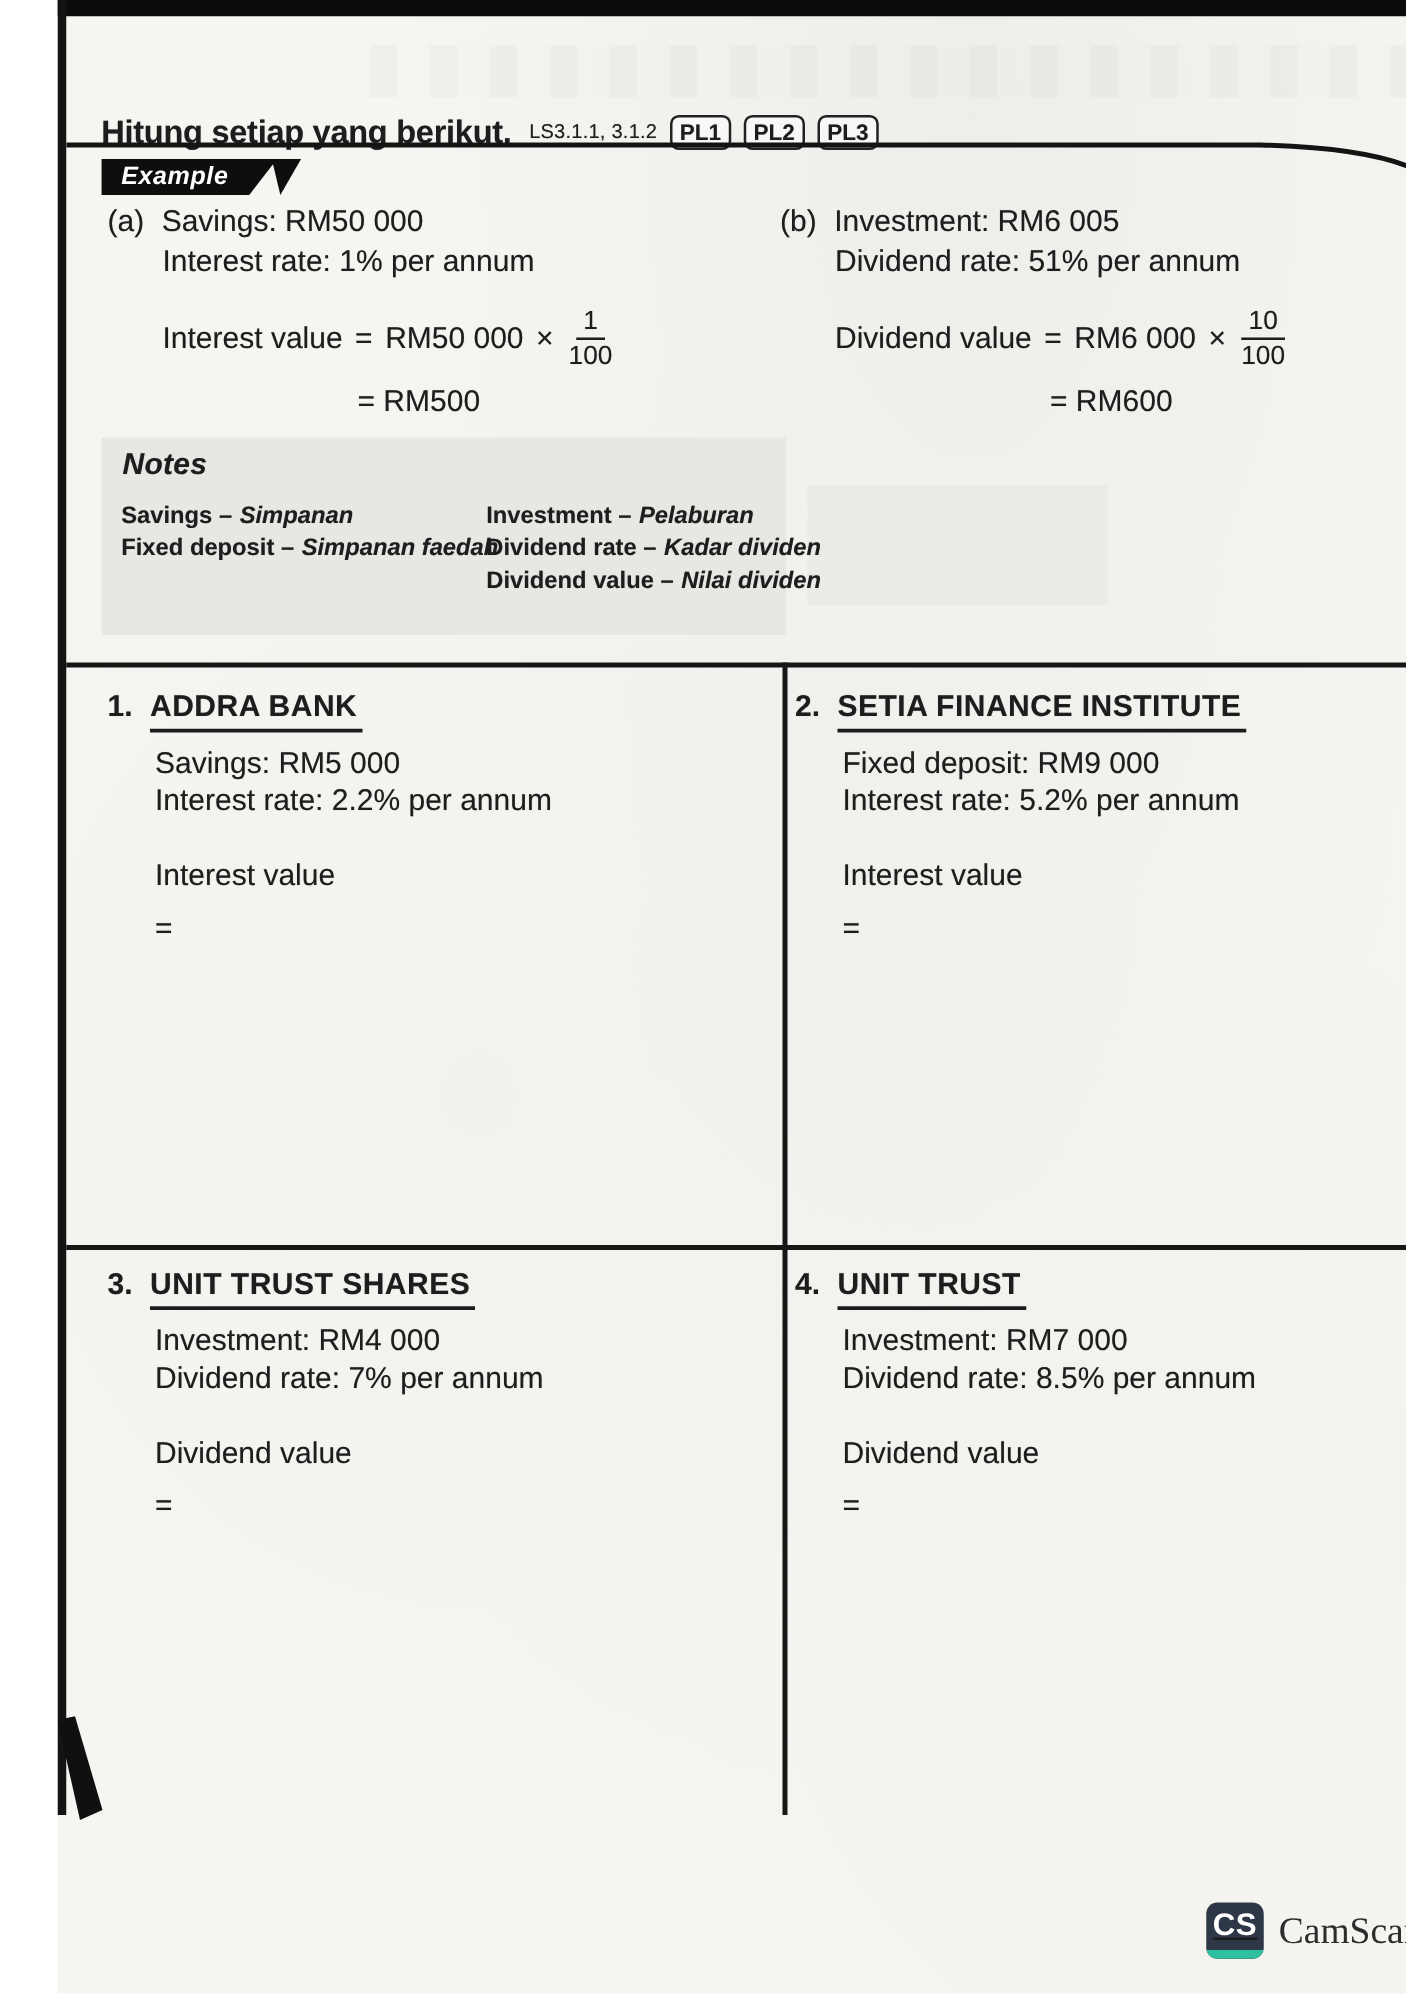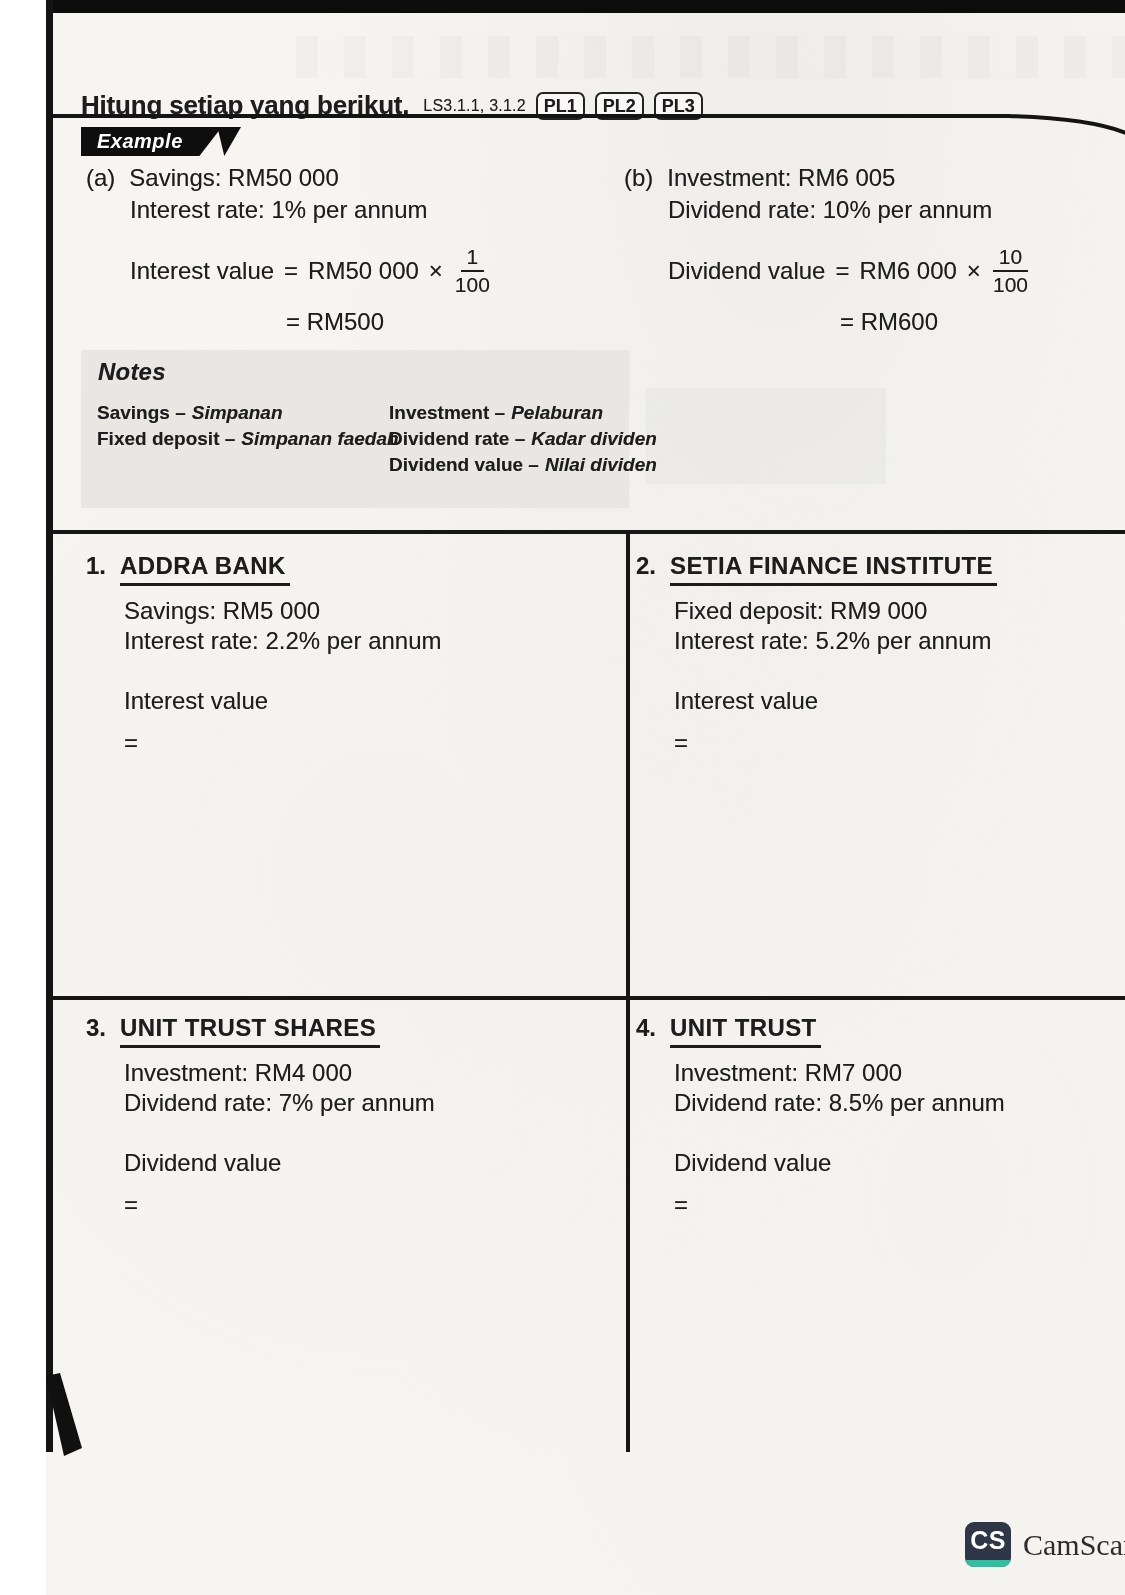--- a/index.html
+++ b/index.html
@@ -84,21 +84,21 @@
   .q-head { position:absolute; left:0; top:0; display:flex; white-space:nowrap; }
   .q-num { font-weight:600; margin-right:14px; }
   .q-title { font-weight:600; letter-spacing:0.4px; border-bottom:3px solid #1c1c1c; padding:0 4px 3px 0; }
   .q-line1 { position:absolute; left:38px; top:45px; white-space:nowrap; }
   .q-line2 { position:absolute; left:38px; top:75px; white-space:nowrap; }
   .q-prompt { position:absolute; left:38px; top:135px; white-space:nowrap; }
   .q-eq { position:absolute; left:38px; top:177px; }
 
   
   .cs-icon { position:absolute; left:919px; top:1522px; width:46px; height:45px;
-    background:#2d3748; border-radius:9px; overflow:hidden; }
+    background:#2d3748; border-radius:9px; overflow:hidden;text-decoration:underline; }
   .cs-icon .cs-text { display:block; text-align:center; color:#fff; font-weight:700;
     font-size:25px; line-height:37px; letter-spacing:0.5px; }
   .cs-strip { position:absolute; bottom:0; left:0; right:0; height:7px; background:#2fc0a1; }
   .cs-name { position:absolute; left:977px; top:1528px; font-family:"Liberation Serif", serif;
     font-size:30px; color:#2c2c2c; }
 </style>
 </head>
 <body>
 
 <div class="page">
@@ -150,21 +150,21 @@
       <span class="txt">=</span>
       <span class="txt">RM500</span>
     </div>
   </div>
 
   <div class="ex-col ex-b">
     <div class="ex-line1">
       <span class="txt">(b)</span>
       <span class="txt">Investment: RM6 005</span>
     </div>
-    <div class="ex-line2 txt">Dividend rate: 10% per annum</div>
+    <div class="ex-line2 txt">Dividend rate: 51% per annum</div>
     <div class="ex-formula">
       <span class="txt">Dividend value</span>
       <span class="txt">=</span>
       <span class="txt">RM6 000</span>
       <span class="txt">×</span>
       <span class="frac">
         <span class="num txt">10</span>
         <span class="den txt">100</span>
       </span>
     </div>

